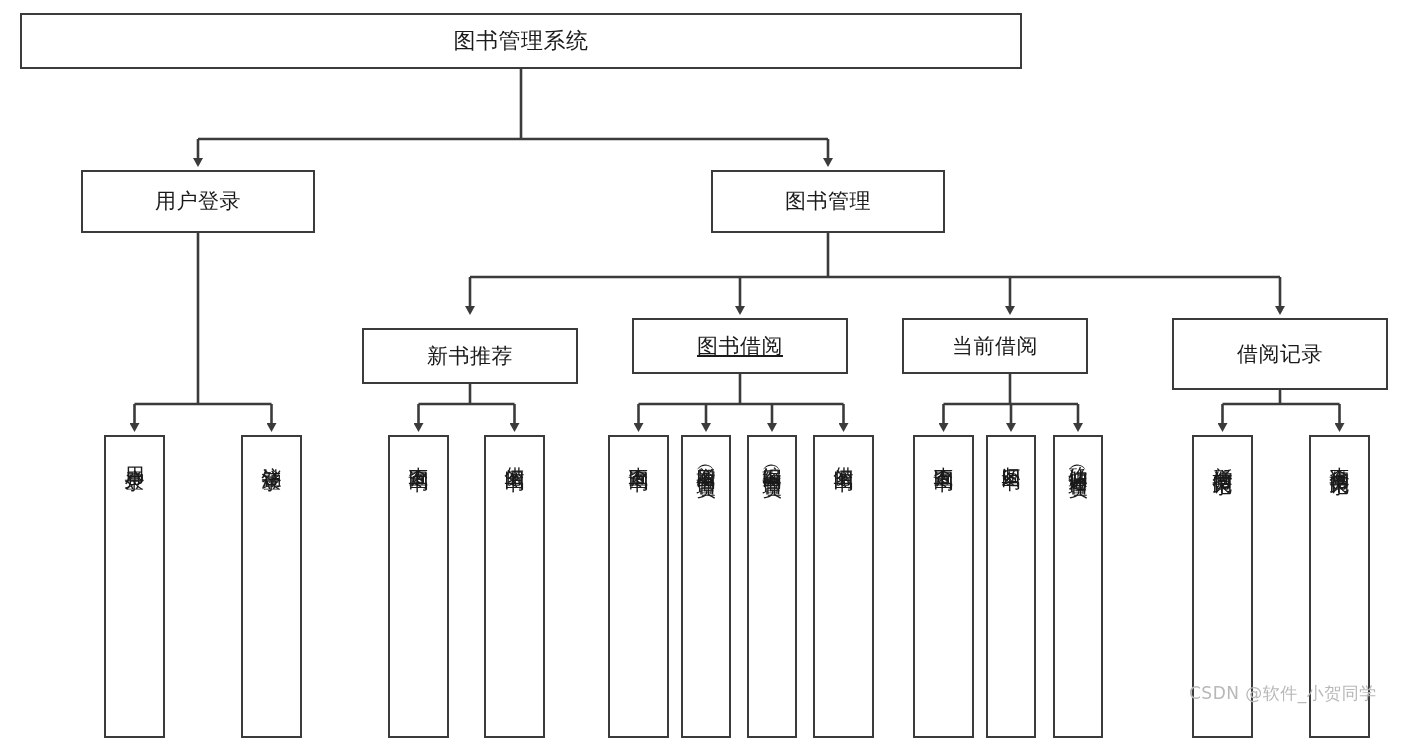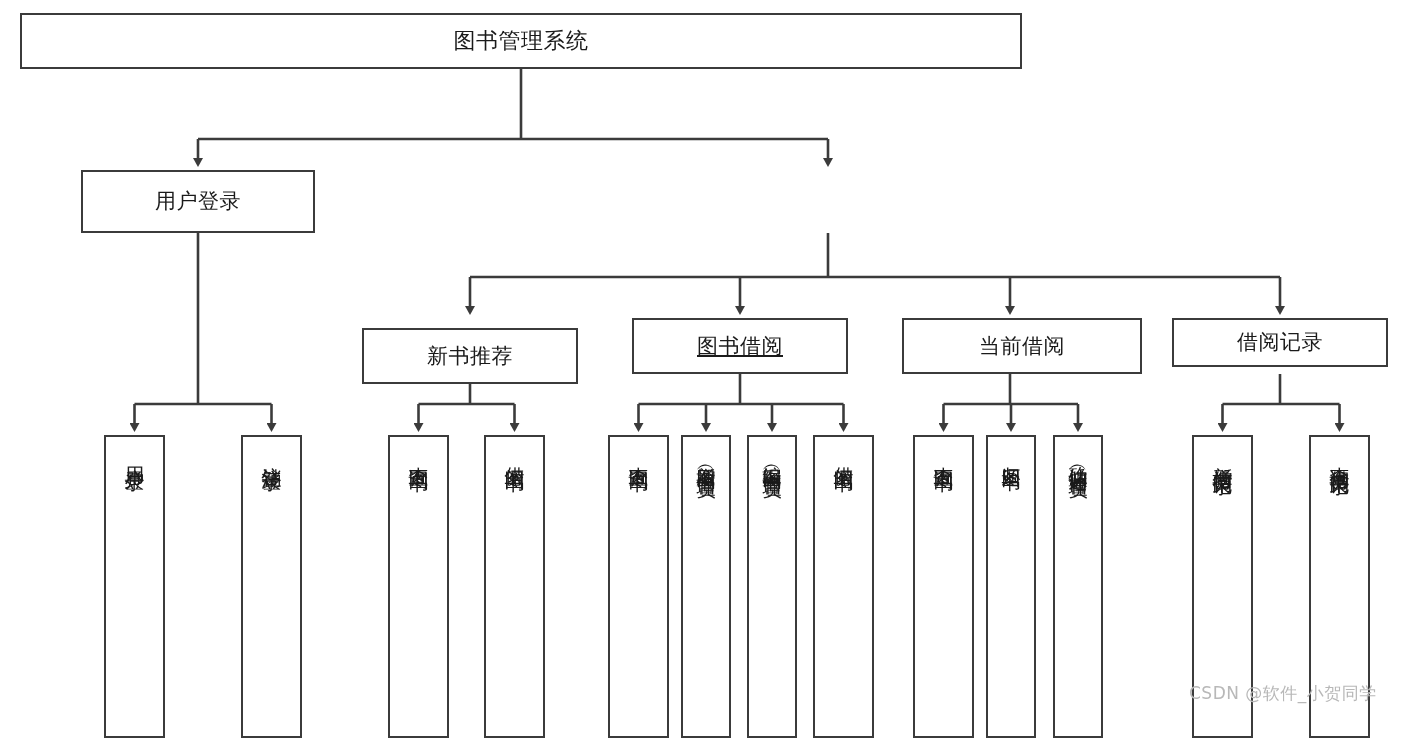--- a/index.html
+++ b/index.html
@@ -122,30 +122,33 @@
   </svg>
 
   <div class="node root" style="left: 20px; top: 13px; width: 1002px; height: 56px;">
     <span class="node-label">图书管理系统</span>
   </div>
 
   <div id="watermark">CSDN @软件_小贺同学</div>
 <div class="node level1" style="left: 81px; top: 170px; width: 234px; height: 63px;">
       <span class="node-label">用户登录</span>
     </div>
+    <div class="node level1" style="left: 711px; top: 170px; width: 234px; height: 63px;">
+      <span class="node-label">图书管理</span>
+    </div>
     <div class="node level2" style="left: 362px; top: 328px; width: 216px; height: 56px;">
       <span class="node-label">新书推荐</span>
     </div>
     <div class="node level2" style="left: 632px; top: 318px; width: 216px; height: 56px; text-decoration: underline;">
       <span class="node-label">图书借阅</span>
     </div>
-    <div class="node level2" style="left: 902px; top: 318px; width: 240px; height: 56px;">
+    <div class="node level2" style="left: 902px; top: 318px; width: 186px; height: 56px;">
       <span class="node-label">当前借阅</span>
     </div>
-    <div class="node level2" style="left: 1172px; top: 318px; width: 216px; height: 49px;">
+    <div class="node level2" style="left: 1172px; top: 318px; width: 216px; height: 72px;">
       <span class="node-label">借阅记录</span>
     </div>
     <div class="node leaf" style="left: 104px; top: 435px; width: 61px; height: 303px;">
       <span class="node-label">用户登录</span>
     </div>
     <div class="node leaf" style="left: 241px; top: 435px; width: 61px; height: 303px;">
       <span class="node-label">注销登录</span>
     </div>
     <div class="node leaf" style="left: 388px; top: 435px; width: 61px; height: 303px;">
       <span class="node-label">查询图书</span>

